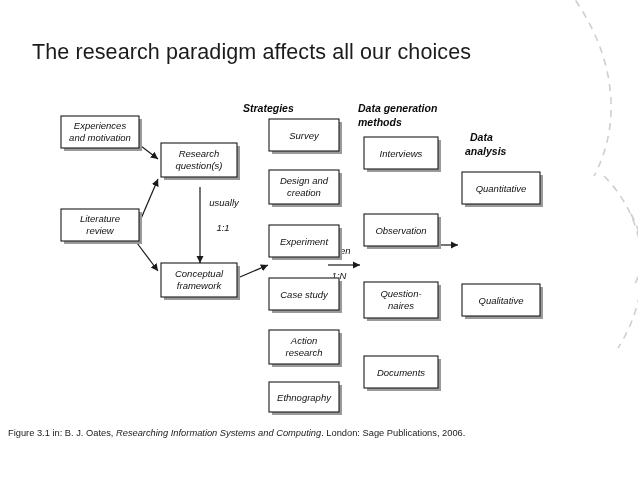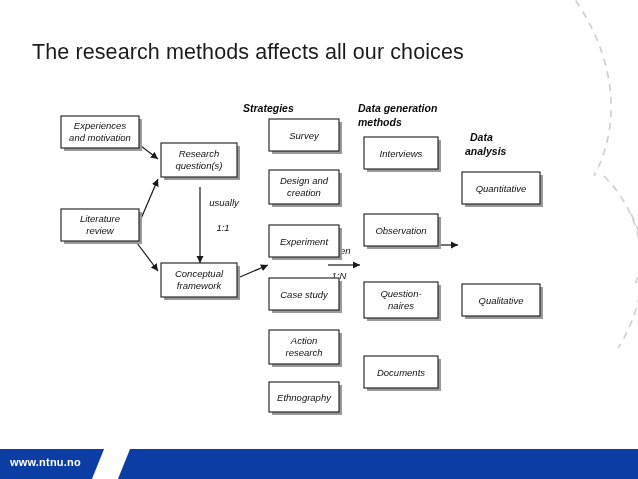--- a/index.html
+++ b/index.html
@@ -115,21 +115,21 @@
 <body>
 
 <div class="slide">
 
   <svg class="deco" viewBox="0 0 220 430">
     <path d="M 150 -10 C 196 50 206 120 176 176" fill="none" stroke="#cfcfcf" stroke-width="1.6" stroke-dasharray="7 6"></path>
     <path d="M 186 176 C 232 222 236 292 200 348" fill="none" stroke="#cfcfcf" stroke-width="1.6" stroke-dasharray="7 6"></path>
     <path d="M 213 214 C 226 238 228 262 216 286" fill="none" stroke="#cfcfcf" stroke-width="1.6" stroke-dasharray="7 6"></path>
   </svg>
 
-  <div class="title">The research methods affects all our choices</div>
+  <div class="title">The research paradigm affects all our choices</div>
 
   <div class="diagram">
     <svg width="560" height="320" viewBox="0 0 560 320">
       <defs>
         <marker id="arrow" markerWidth="7" markerHeight="7" refX="6" refY="3" orient="auto">
           <path d="M0,0 L6,3 L0,6 z" fill="#1a1a1a"></path>
         </marker>
       </defs>
 
       <text class="head-label" x="203" y="17">Strategies</text>
@@ -244,18 +244,17 @@
         <text class="node-label" x="461" y="97">Quantitative</text>
       </g>
       <g>
         <rect x="425" y="192" width="78" height="32" fill="#9a9a9a"></rect>
         <rect x="422" y="189" width="78" height="32" fill="#ffffff" stroke="#1a1a1a" stroke-width="1.1"></rect>
         <text class="node-label" x="461" y="209">Qualitative</text>
       </g>
     </svg>
   </div>
 
-
-  <div class="bottombar">
-    <div class="notch"></div>
-    <div class="url">www.ntnu.no</div>
+  <div class="caption">
+    <span>Figure 3.1 in: B. J. Oates, </span><i>Researching Information Systems and Computing</i><span>. London: Sage Publications, 2006.</span>
   </div>
+
 </div>
 
 </body></html>

